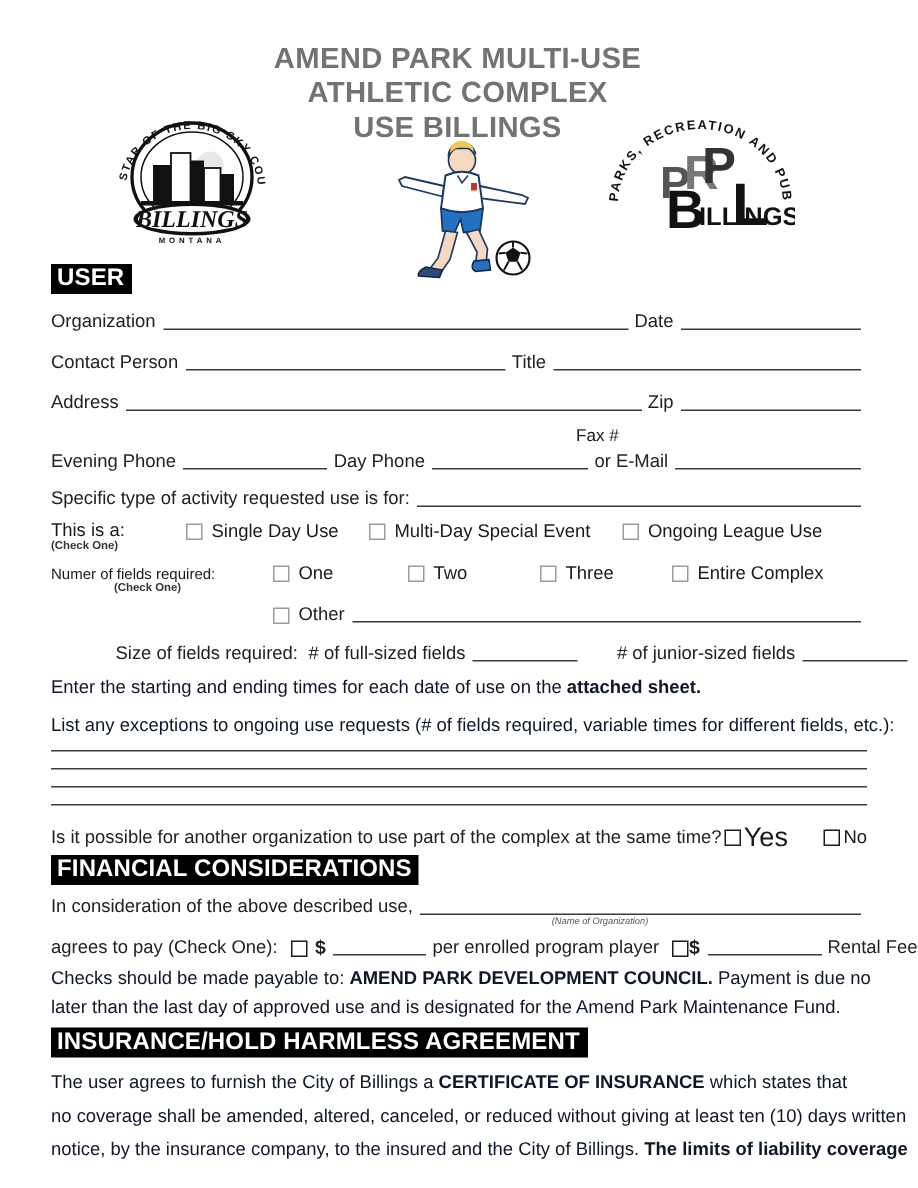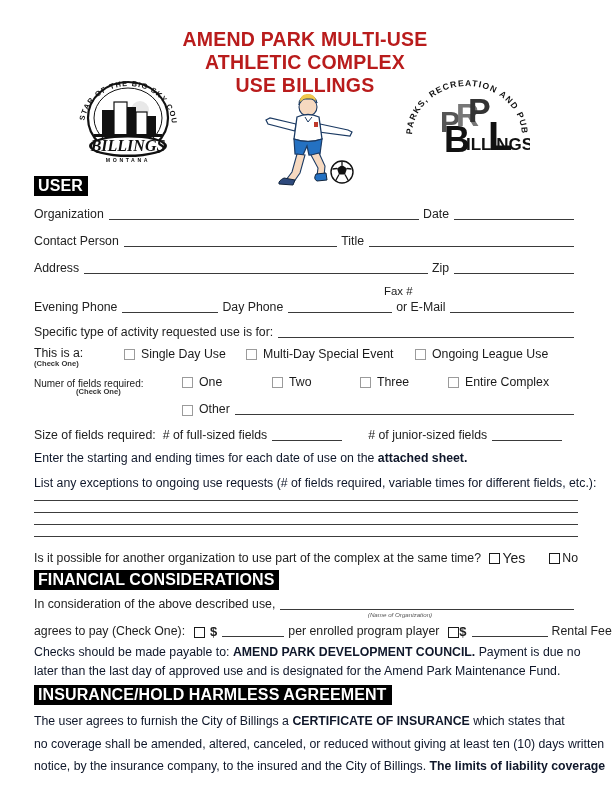--- a/index.html
+++ b/index.html
@@ -30,21 +30,21 @@
   .title-block {
     position: absolute;
     left: 140px;
     top: 28px;
     width: 330px;
     text-align: center;
     font-weight: bold;
     font-size: 19.5px;
     line-height: 23px;
     letter-spacing: .2px;
-    color: #b91c1c;
+    color: #737373;
   }
   .title-line { white-space: nowrap; }
 
   .logo-left {
     position: absolute;
     left: 72px;
     top: 74px;
     width: 112px;
     height: 92px;
   }
@@ -312,21 +312,21 @@
         <span class="cb"></span><span>Entire Complex</span>
       </div>
     </div>
 
     <div class="row" style="margin-top:1px; padding-left:148px;">
       <span class="cb"></span>
       <span class="lbl">Other</span>
       <span class="fill"></span>
     </div>
 
-    <div class="row" style="margin-top:11px;">
+    <div class="row" style="margin-top:11px;margin-left:43px;">
       <span class="lbl">Size of fields required:</span>
       <span class="lbl" style="margin-left:7px;"># of full-sized fields</span>
       <span class="fill sm70"></span>
       <span class="lbl" style="margin-left:22px;"># of junior-sized fields</span>
       <span class="fill sm70"></span>
     </div>
 
     <div class="para" style="margin-top:6px;">
       <span>Enter the starting and ending times for each date of use on the </span><span class="bold">attached sheet.</span>
     </div>
@@ -336,21 +336,21 @@
     <div style="margin-top:8px;">
       <div class="hline"></div>
       <div class="hline" style="margin-top:11px;"></div>
       <div class="hline" style="margin-top:11px;"></div>
       <div class="hline" style="margin-top:11px;"></div>
     </div>
 
     <div class="row" style="margin-top:14px;">
       <span class="lbl">Is it possible for another organization to use part of the complex at the same time?</span>
       <span style="flex:1 1 auto;"></span>
-      <span style="font-size:14px;">
+      <span style="font-size:18px;">
         <span class="cb dark" style="margin-right:2px;"></span><span>Yes</span>
       </span>
       <span style="font-size:12.3px; margin-left:24px;">
         <span class="cb dark" style="margin-right:2px;"></span><span>No</span>
       </span>
     </div>
 
     <div class="banner-row" style="margin-top:4px;">
       <span class="banner">FINANCIAL CONSIDERATIONS</span>
     </div>

